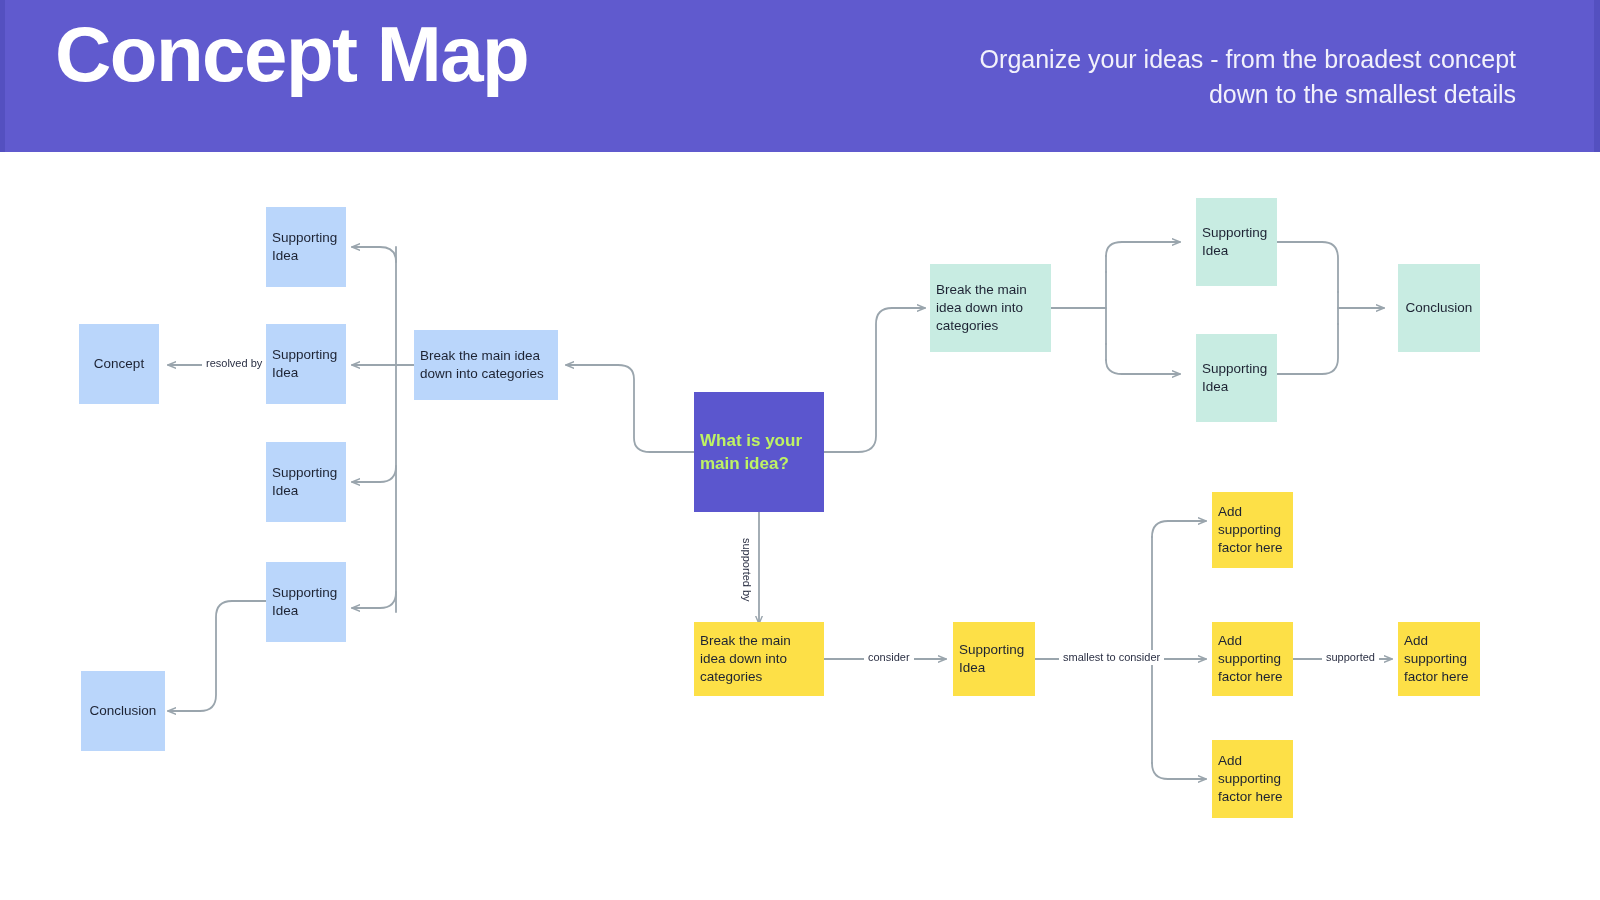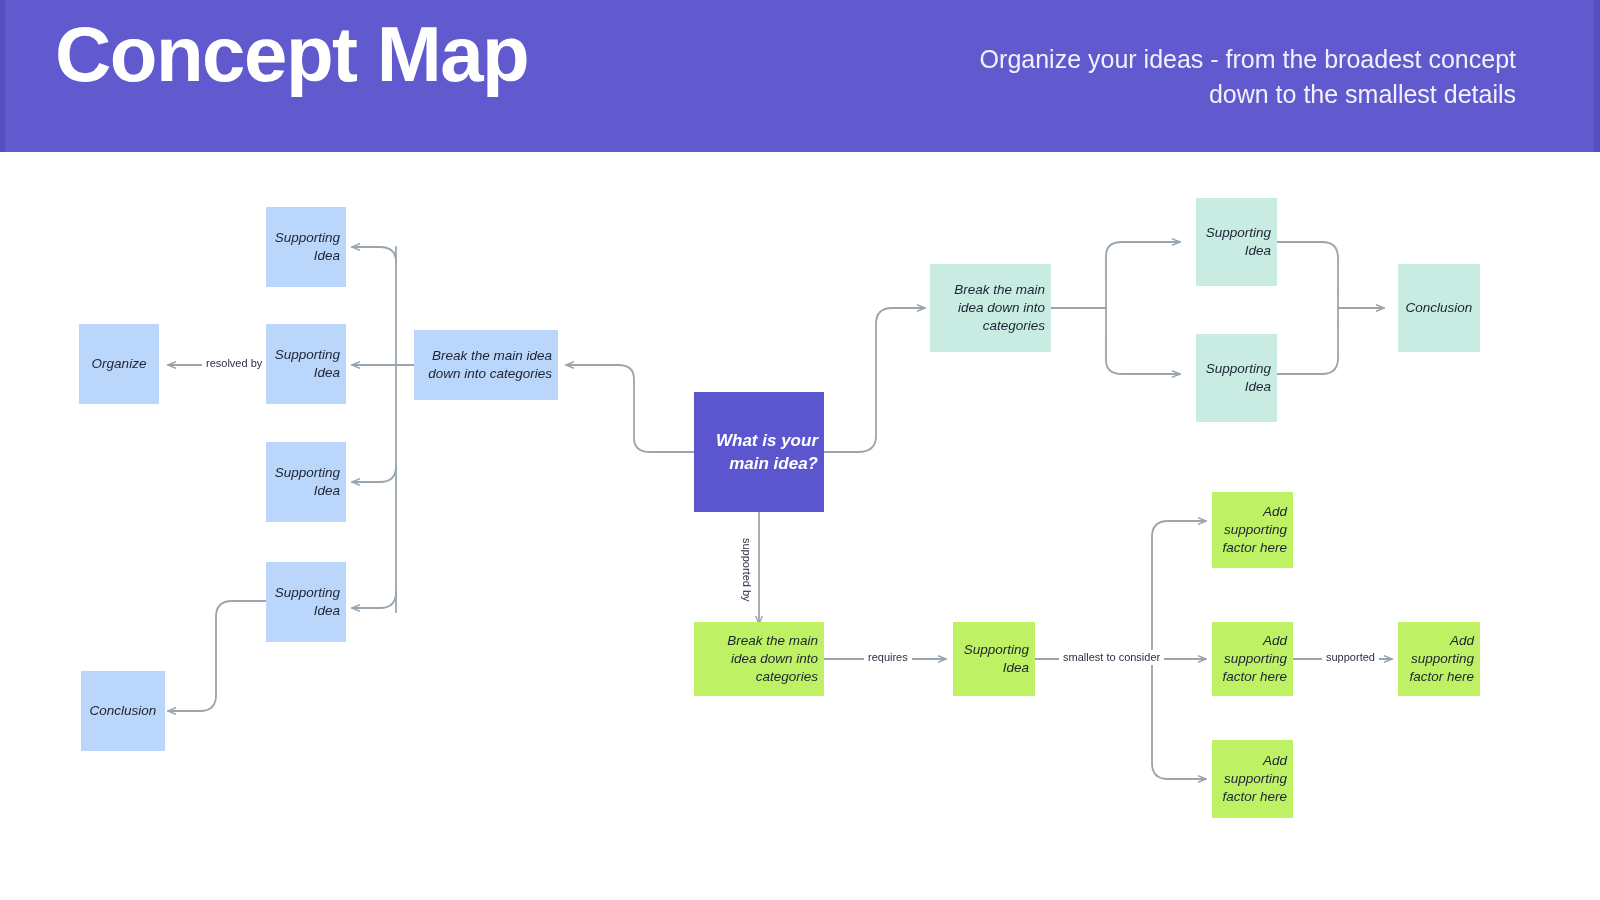--- a/index.html
+++ b/index.html
@@ -72,33 +72,32 @@
     width: 1600px; height: 748px;
   }
 
   
   .node {
     position: absolute;
     box-sizing: border-box;
     display: flex;
     align-items: center;
     justify-content: center;
-    text-align: right;
+    text-align: left;
     font-size: 13.5px;
     line-height: 1.32;
     color: #1d2333;
     padding: 4px 6px;
-    font-style: italic;
   }
   .node.blue  { background: #bad6fb; }
   .node.green { background: #c8ece2; }
-  .node.pink  { background: #bef264; }
+  .node.pink  { background: #fde047; }
   .node.purple {
     background: #5b56ce;
-    color: #ffffff;
+    color: #bef264;
     font-weight: bold;
     font-size: 17px;
     line-height: 1.38;
   }
 
   
   .edge-label {
     position: absolute;
     font-size: 11px;
     color: #2b3044;
@@ -184,21 +183,21 @@
   <div class="node blue" style="left:414px; top:178px; width:144px; height:70px;">Break the main idea down into categories</div>
 
   <div class="node blue" style="left:266px; top:55px; width:80px; height:80px;">Supporting Idea</div>
 
   <div class="node blue" style="left:266px; top:172px; width:80px; height:80px;">Supporting Idea</div>
 
   <div class="node blue" style="left:266px; top:290px; width:80px; height:80px;">Supporting Idea</div>
 
   <div class="node blue" style="left:266px; top:410px; width:80px; height:80px;">Supporting Idea</div>
 
-  <div class="node blue" style="left:79px; top:172px; width:80px; height:80px;">Organize</div>
+  <div class="node blue" style="left:79px; top:172px; width:80px; height:80px;">Concept</div>
 
   <div class="node blue" style="left:81px; top:519px; width:84px; height:80px;">Conclusion</div>
 
   <div class="node green" style="left:930px; top:112px; width:121px; height:88px;">Break the main idea down into categories</div>
 
   <div class="node green" style="left:1196px; top:46px; width:81px; height:88px;">Supporting Idea</div>
 
   <div class="node green" style="left:1196px; top:182px; width:81px; height:88px;">Supporting Idea</div>
 
   <div class="node green" style="left:1398px; top:112px; width:82px; height:88px;">Conclusion</div>
@@ -212,19 +211,19 @@
   <div class="node pink" style="left:1212px; top:470px; width:81px; height:74px;">Add supporting factor here</div>
 
   <div class="node pink" style="left:1212px; top:588px; width:81px; height:78px;">Add supporting factor here</div>
 
   <div class="node pink" style="left:1398px; top:470px; width:82px; height:74px;">Add supporting factor here</div>
 
   <div class="edge-label" style="left:180px; top:204px;margin-left:22px;">resolved by</div>
 
   <div class="edge-label vertical" style="left:753px; top:383px;">supported by</div>
 
-  <div class="edge-label" style="left:864px; top:498px;">requires</div>
+  <div class="edge-label" style="left:864px; top:498px;">consider</div>
 
   <div class="edge-label" style="left:1059px; top:498px;">smallest to consider</div>
 
   <div class="edge-label" style="left:1322px; top:498px;">supported</div>
 
 </div>
 
 </body></html>

